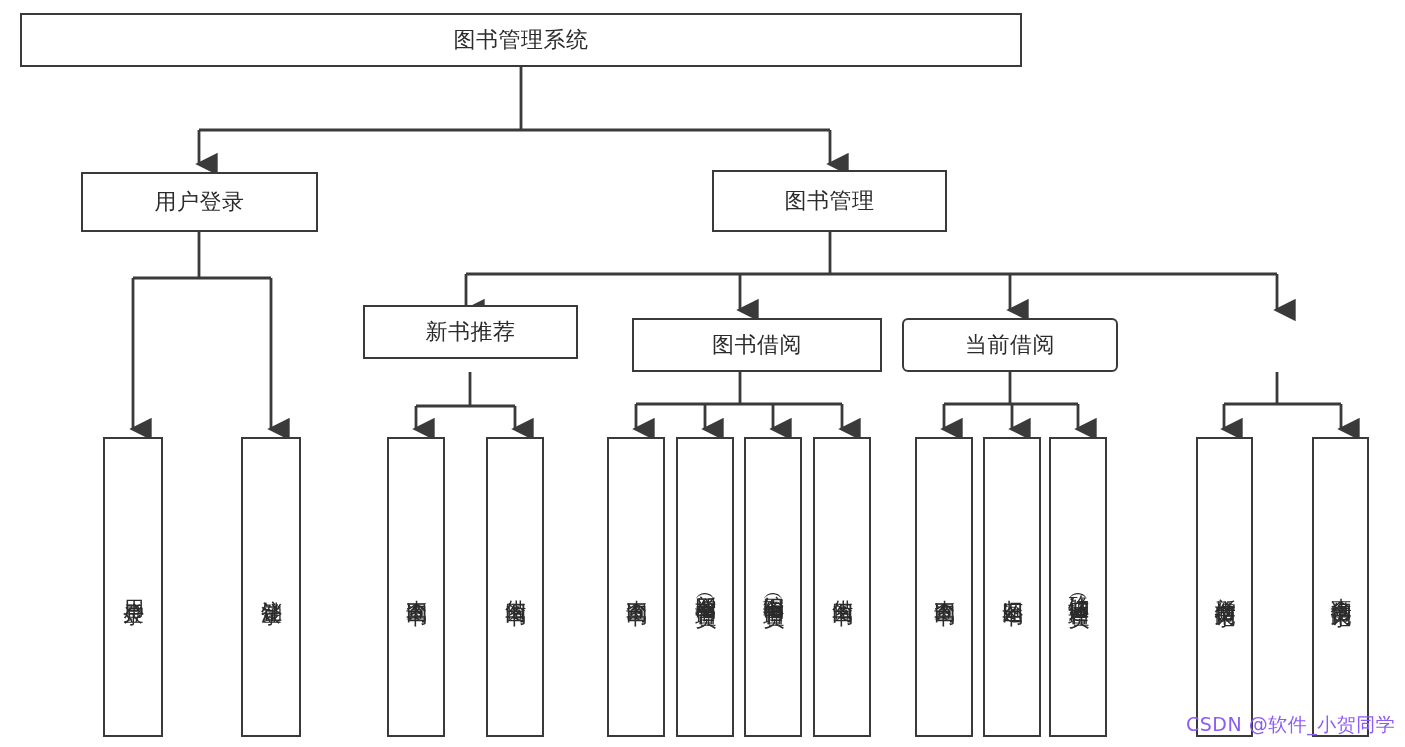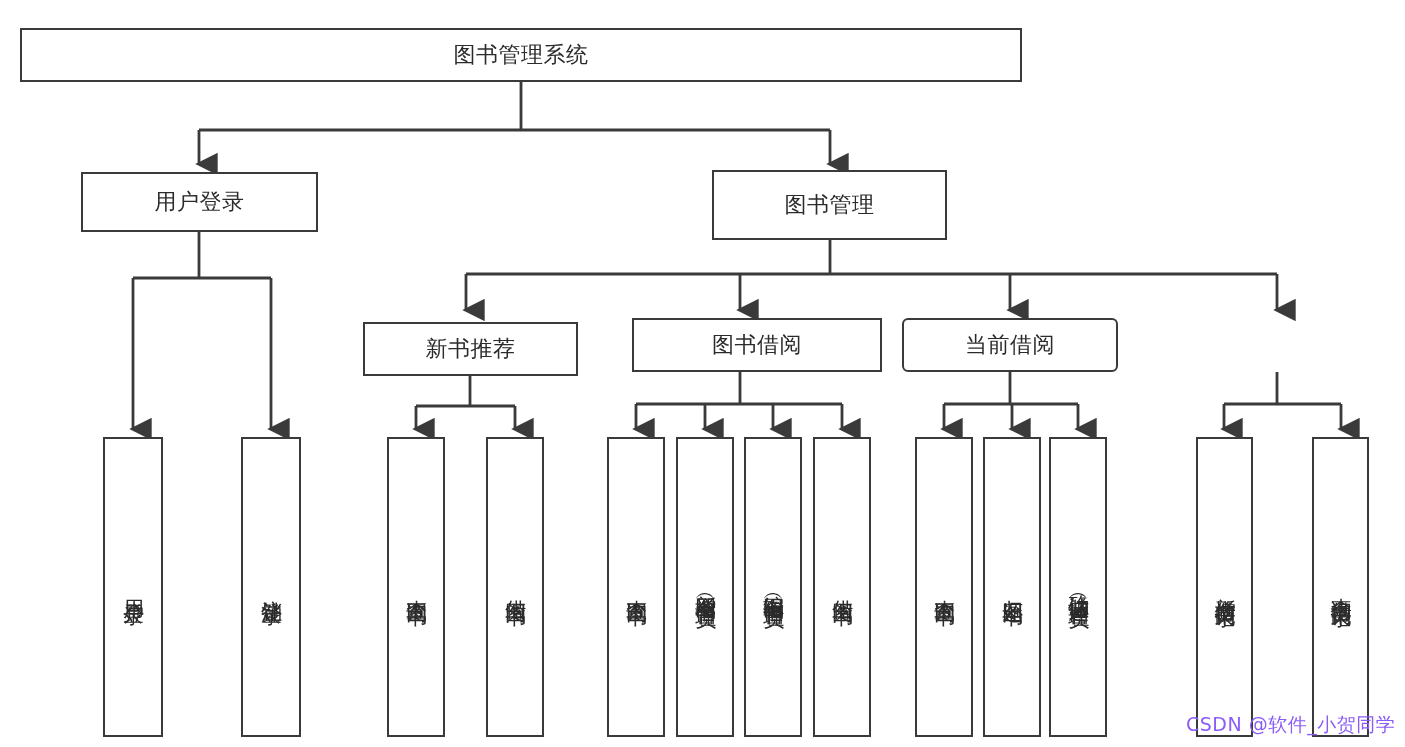--- a/index.html
+++ b/index.html
@@ -110,32 +110,32 @@
       <path d="M 1012 404 L 1012 429" marker-end="url(#arrow)"></path>
       <path d="M 1078 404 L 1078 429" marker-end="url(#arrow)"></path>
 
       <path d="M 1277 372 L 1277 404"></path>
       <path d="M 1224 404 L 1341 404"></path>
       <path d="M 1224 404 L 1224 429" marker-end="url(#arrow)"></path>
       <path d="M 1341 404 L 1341 429" marker-end="url(#arrow)"></path>
     </g>
   </svg>
 
-  <div class="node h" style="left:20px; top:28px; width:1002px; height:54px;">
+  <div class="node h" style="left:20px; top:13px; width:1002px; height:54px;">
     <span>图书管理系统</span>
   </div>
 
   <div class="node h" style="left:81px; top:172px; width:237px; height:60px;">
     <span>用户登录</span>
   </div>
-  <div class="node h" style="left:712px; top:170px; width:235px; height:70px;">
+  <div class="node h" style="left:712px; top:170px; width:235px; height:62px;">
     <span>图书管理</span>
   </div>
 
-  <div class="node h" style="left:363px; top:322px; width:215px; height:54px;">
+  <div class="node h" style="left:363px; top:305px; width:215px; height:54px;">
     <span>新书推荐</span>
   </div>
   <div class="node h" style="left:632px; top:318px; width:250px; height:54px;">
     <span>图书借阅</span>
   </div>
   <div class="node h" style="left:902px; top:318px; width:216px; height:54px;border-radius:6px;">
     <span>当前借阅</span>
   </div>
 
   <div class="node v" style="left:103px; top:437px; width:60px; height:300px;">

